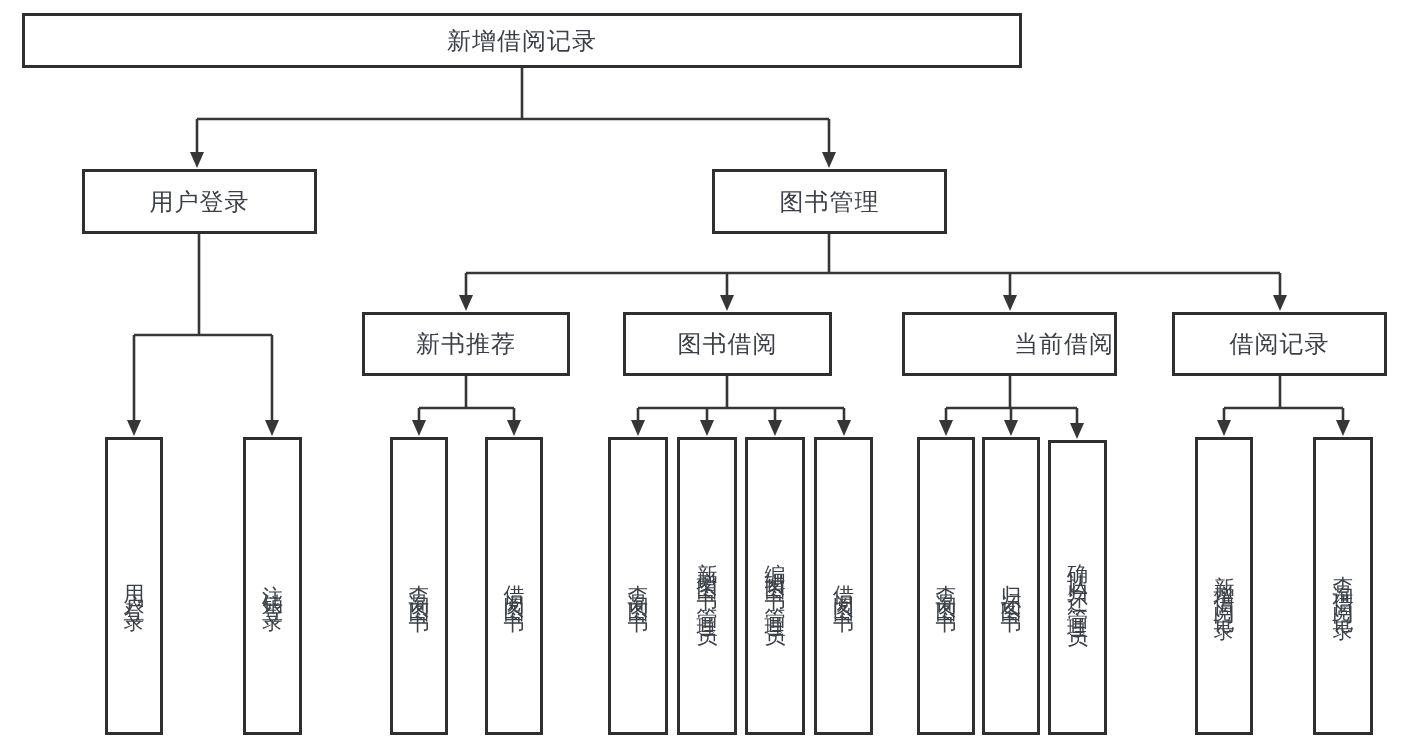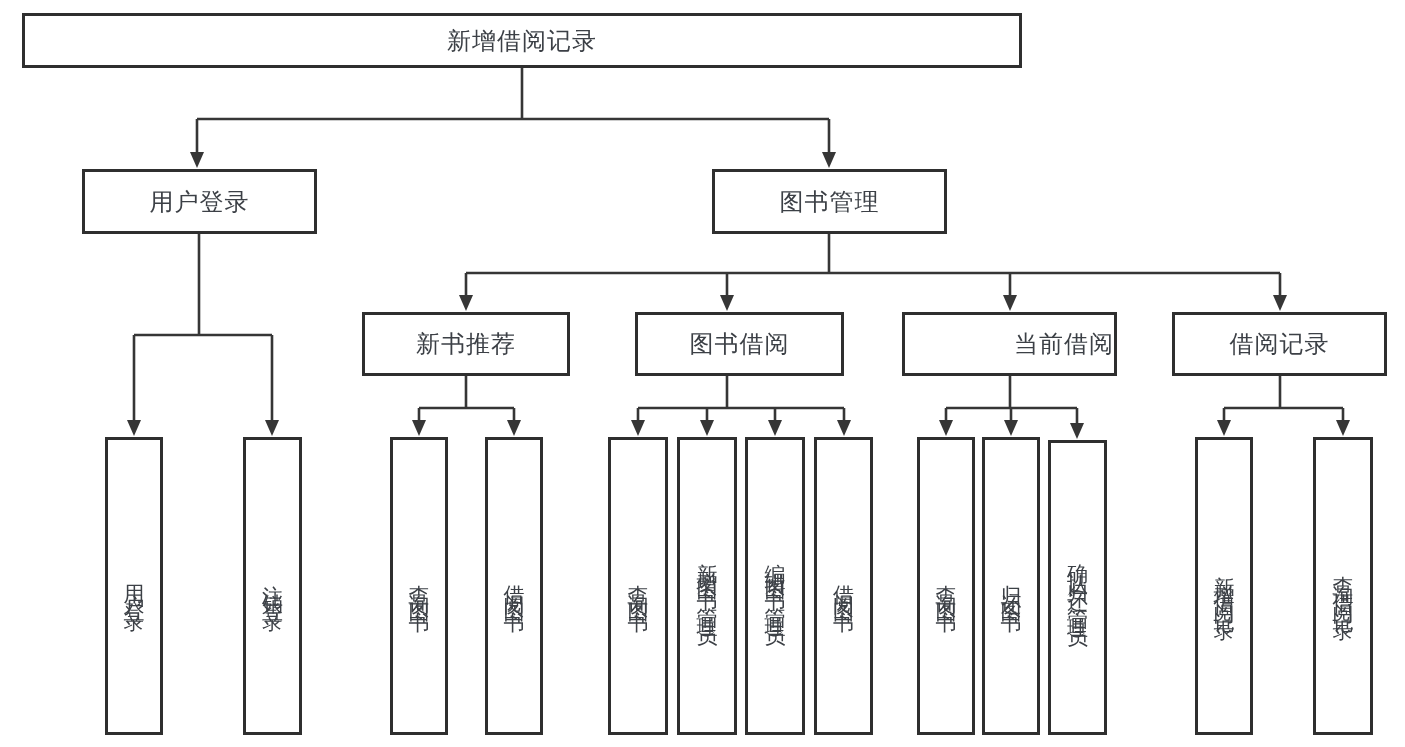--- a/index.html
+++ b/index.html
@@ -96,21 +96,21 @@
   <div class="box" style="left:82px; top:169px; width:235px; height:65px;">
     <span class="hlabel">用户登录</span>
   </div>
   <div class="box" style="left:712px; top:169px; width:235px; height:65px;">
     <span class="hlabel">图书管理</span>
   </div>
 
   <div class="box" style="left:362px; top:312px; width:208px; height:64px;text-align:center;">
     <span class="hlabel">新书推荐</span>
   </div>
-  <div class="box" style="left:623px; top:312px; width:209px; height:64px;margin-left:12px;">
+  <div class="box" style="left:623px; top:312px; width:209px; height:64px;">
     <span class="hlabel">图书借阅</span>
   </div>
   <div class="box" style="left:902px; top:312px; width:215px; height:64px;justify-content:flex-end;">
     <span class="hlabel">当前借阅</span>
   </div>
   <div class="box" style="left:1172px; top:312px; width:215px; height:64px;align-items:center;">
     <span class="hlabel">借阅记录</span>
   </div>
 
   <div class="box leaf" style="left:105px; top:437px; width:58px; height:298px;">

